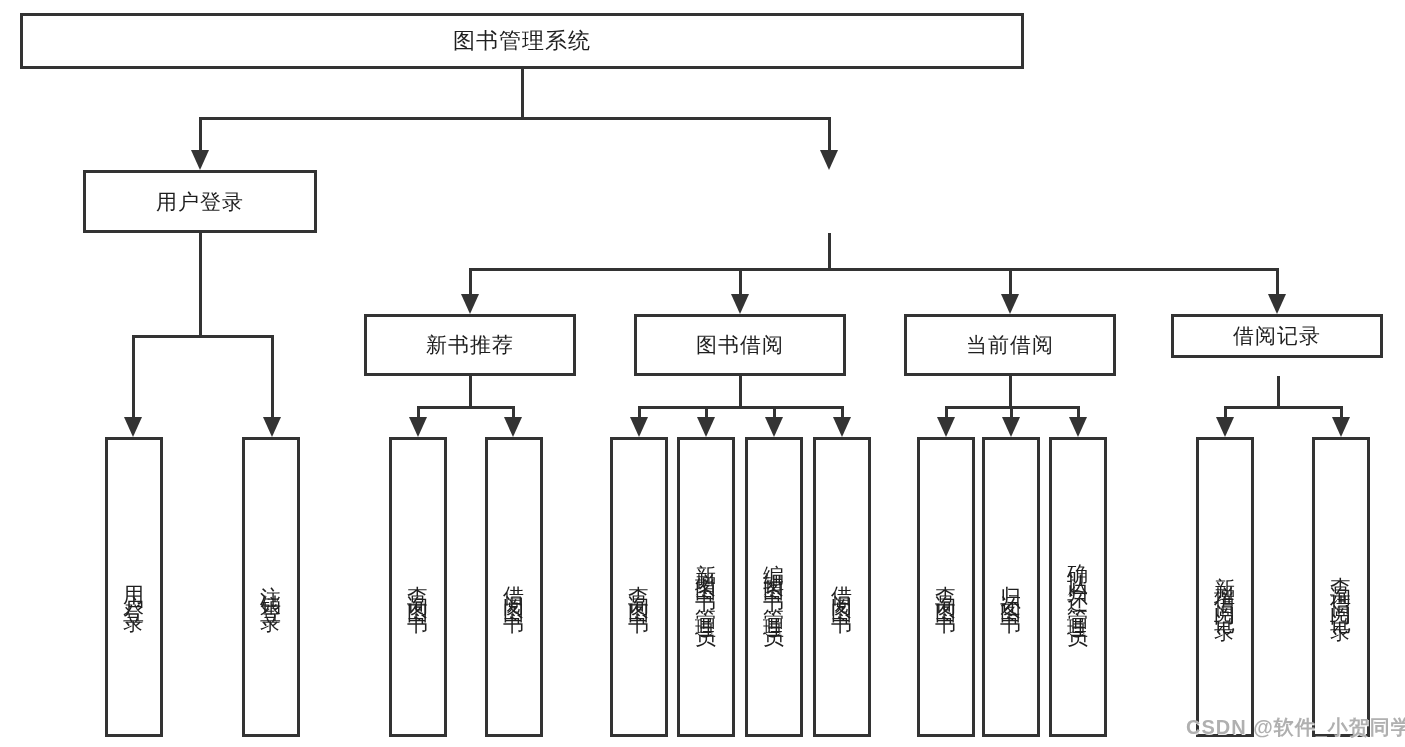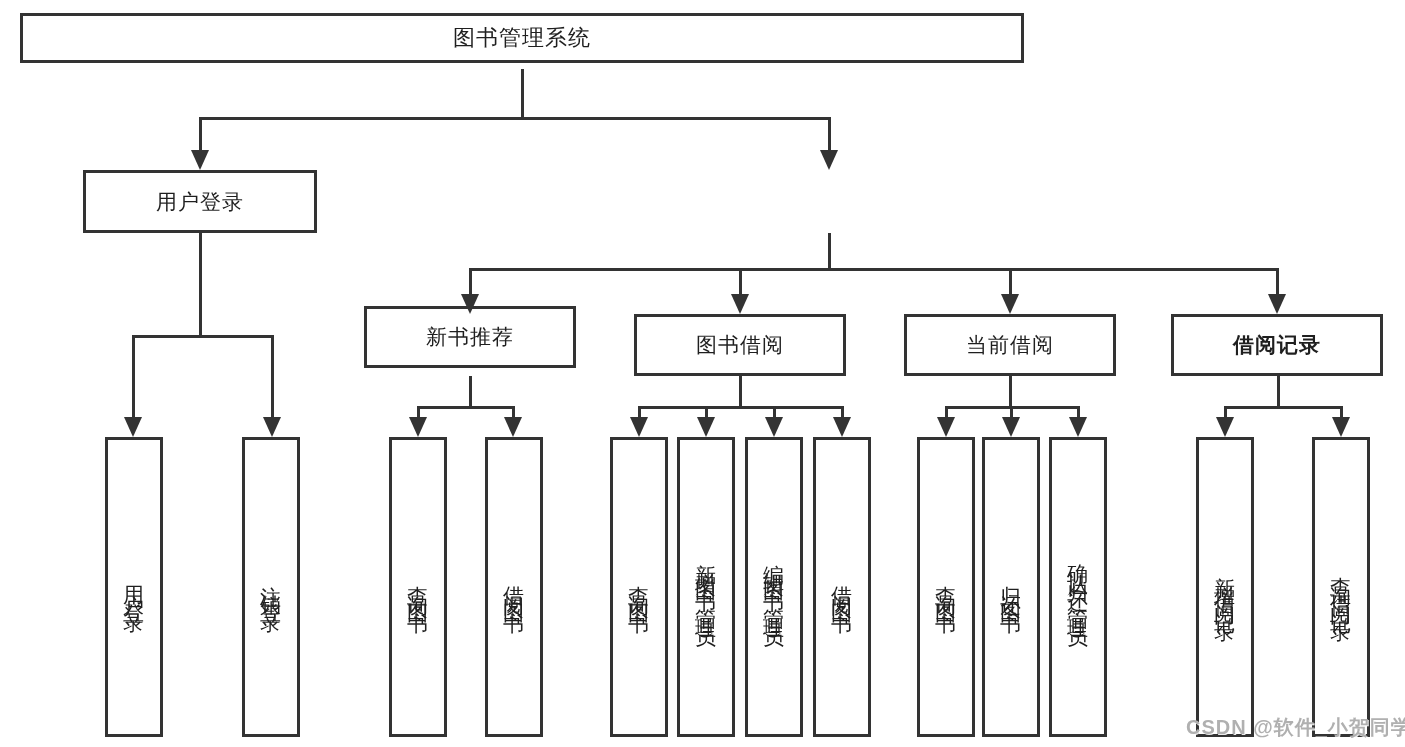--- a/index.html
+++ b/index.html
@@ -51,38 +51,38 @@
     color:var(--wm);
     text-shadow:1px 1px 0 rgba(255,255,255,0.9);
     white-space:nowrap;
   }
 </style>
 </head>
 <body>
 
 <div class="stage">
 
-  <div class="box root" style="left:20px;top:13px;width:1004px;height:50px;align-items:center;">
+  <div class="box root" style="left:20px;top:13px;width:1004px;height:56px;align-items:center;">
     <span class="hlabel">图书管理系统</span>
   </div>
 
   <div class="box" style="left:83px;top:170px;width:234px;height:63px;">
     <span class="hlabel">用户登录</span>
   </div>
 
-  <div class="box" style="left:364px;top:306px;width:212px;height:62px;">
+  <div class="box" style="left:364px;top:314px;width:212px;height:62px;">
     <span class="hlabel">新书推荐</span>
   </div>
   <div class="box" style="left:634px;top:314px;width:212px;height:62px;">
     <span class="hlabel">图书借阅</span>
   </div>
   <div class="box" style="left:904px;top:314px;width:212px;height:62px;">
     <span class="hlabel">当前借阅</span>
   </div>
-  <div class="box" style="left:1171px;top:314px;width:212px;height:62px;font-weight:bold;">
+  <div class="box" style="left:1171px;top:314px;width:212px;height:44px;">
     <span class="hlabel">借阅记录</span>
   </div>
 
   <div class="box" style="left:105px;top:437px;width:58px;height:300px;">
     <span class="vlabel">用户登录</span>
   </div>
   <div class="box" style="left:242px;top:437px;width:58px;height:300px;">
     <span class="vlabel">注销登录</span>
   </div>
 

